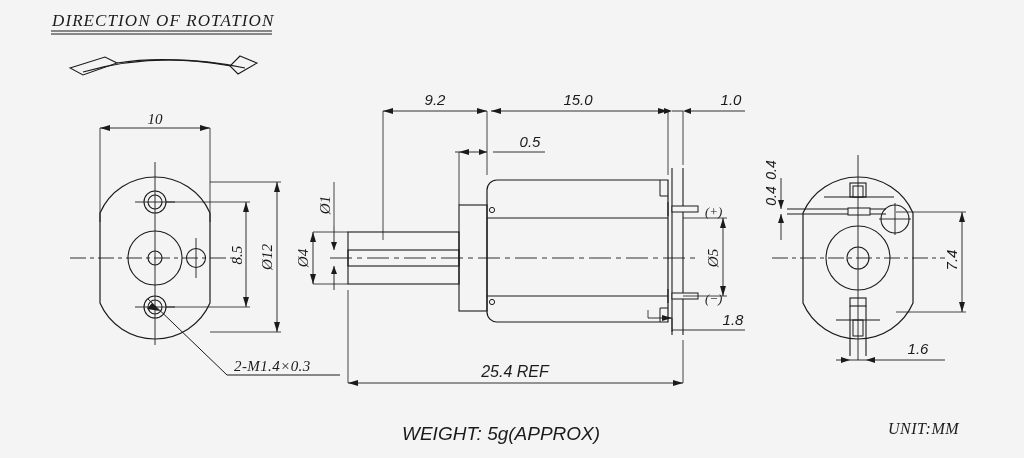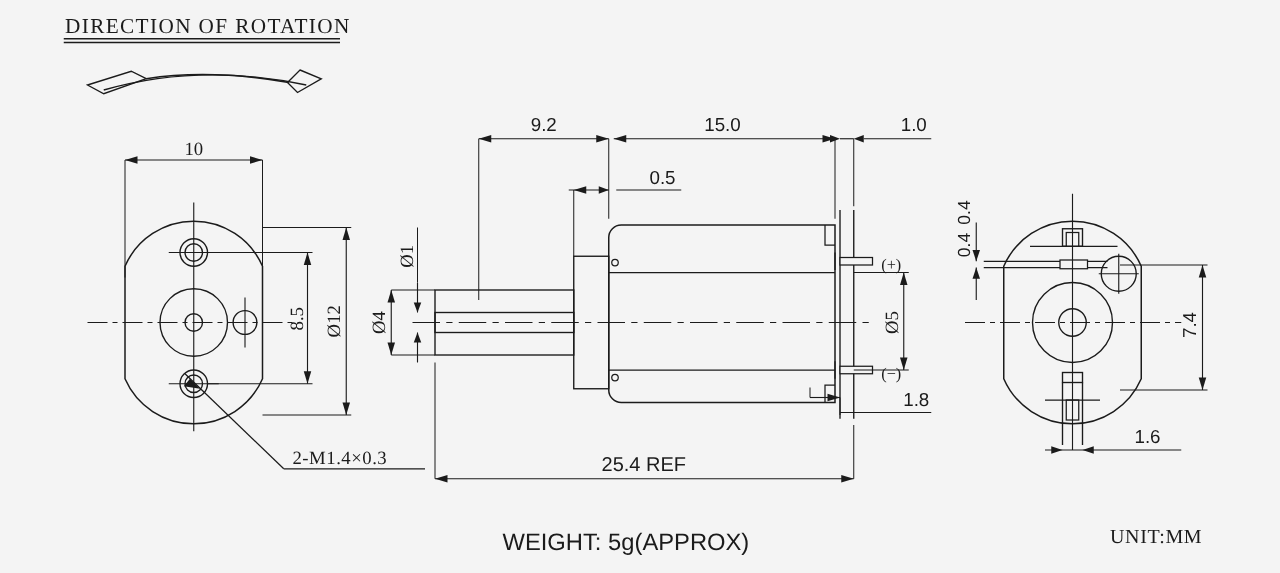--- a/index.html
+++ b/index.html
@@ -2,21 +2,21 @@
 <html><head>
 <meta charset="utf-8">
 <style>
   html,body{margin:0;padding:0;}
   body{
     width:1024px;height:458px;
     background:#f4f4f4;
     font-family:"Liberation Serif", serif;
     overflow:hidden;
   }
-  #root{position:relative;width:1024px;height:458px;}
+  #root{position:relative;width:1024px;height:458px;font-style:italic;}
   svg{display:block;}
   .txt{font-family:"Liberation Serif", serif;fill:#1b1b1b;}
   .txt-sans{font-family:"Liberation Sans", sans-serif;fill:#1b1b1b;}
 </style>
 </head>
 <body>
 
 <div id="root">
 <svg width="1024" height="458" viewBox="0 0 1024 458">
 

